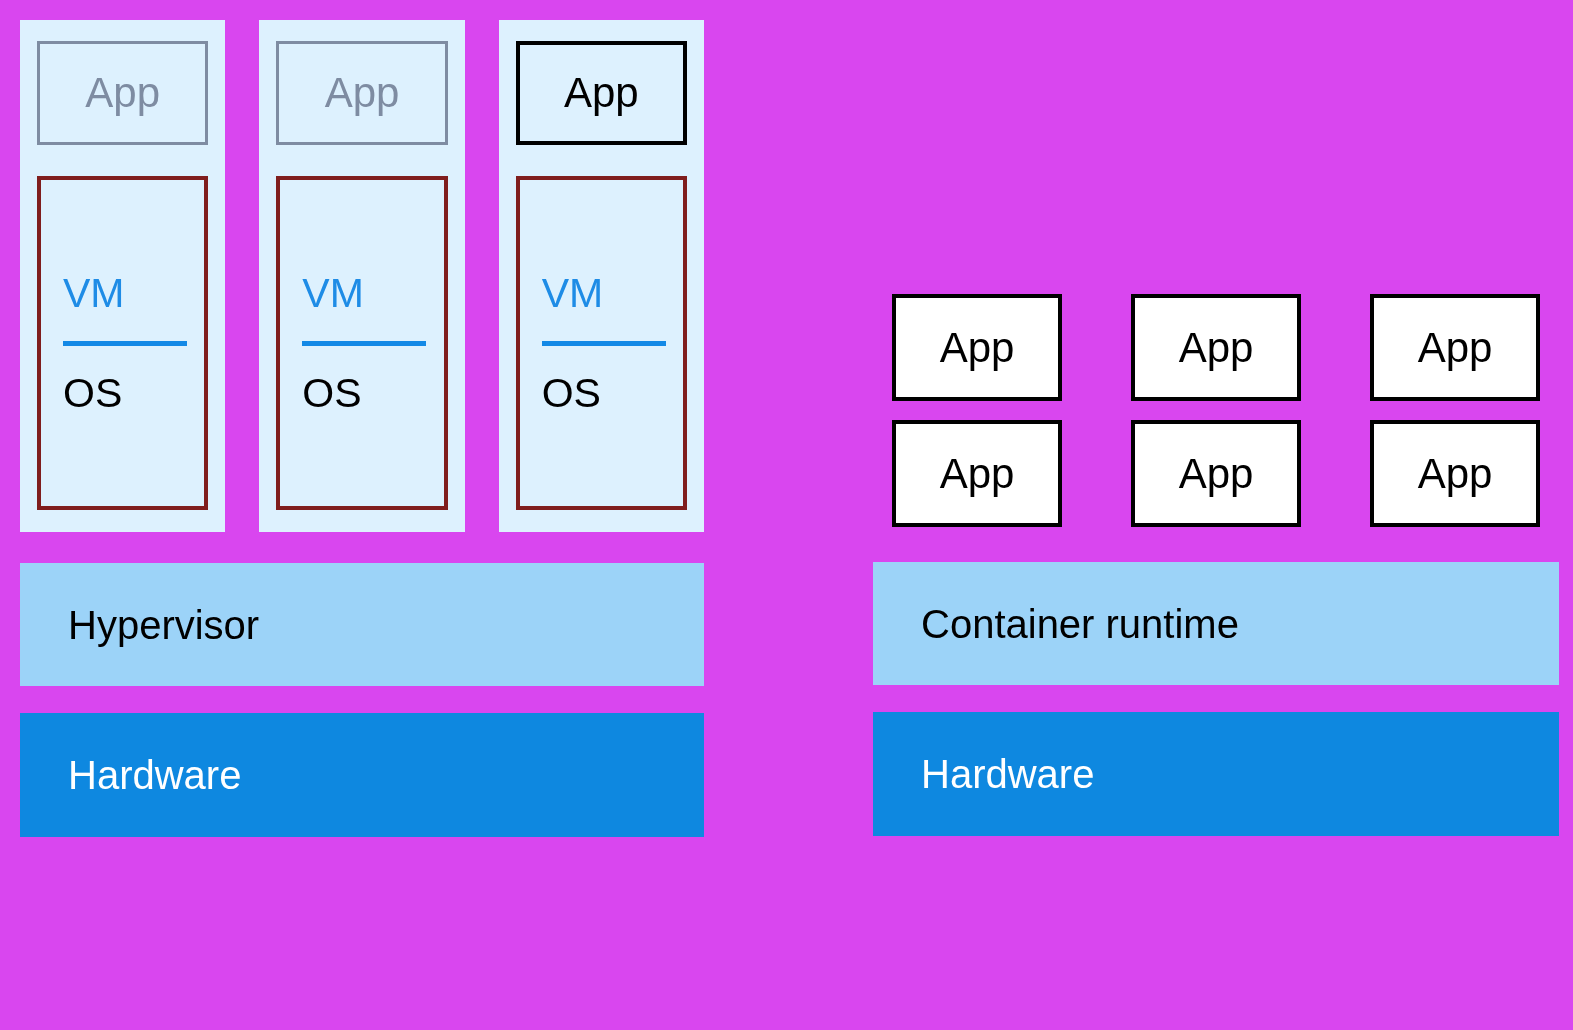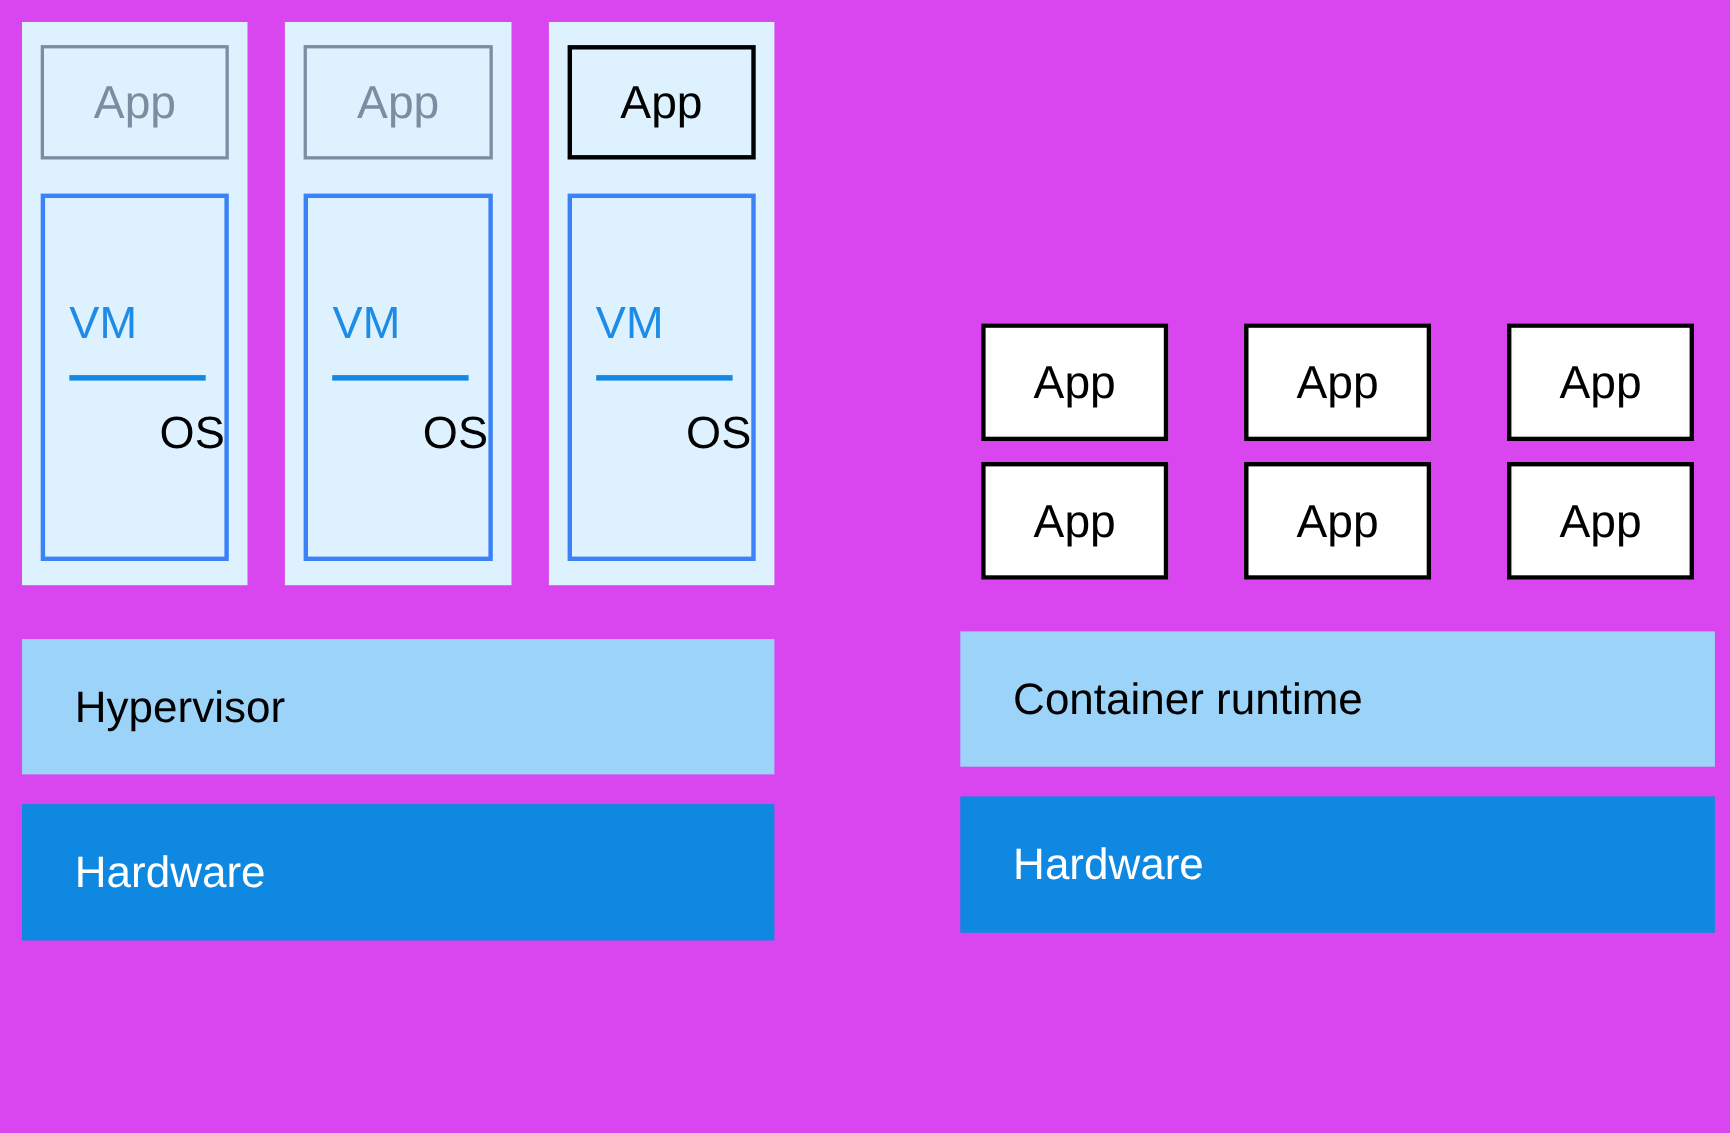--- a/index.html
+++ b/index.html
@@ -48,21 +48,21 @@
   .app-box.faded {
     border: 3px solid #7e8ca2;
     color: #7e8ca2;
   }
   .app-box.active {
     border: 4px solid #000000;
     color: #000000;
   }
   .vm-box {
     flex: 1;
-    border: 4px solid #3b82f6;
+    border: 4px solid #7f1d1d;
     display: flex;
     flex-direction: column;
     justify-content: center;
   }
   .vm-label {
     color: #1e8ce6;
     font-size: 41px;
     font-weight: 500;
     line-height: 47px;
     padding-left: 22px;
@@ -72,35 +72,34 @@
     height: 5px;
     background: #1389e6;
     margin: 24px 0 24px 22px;
   }
   .os-label {
     color: #000000;
     font-size: 41px;
     font-weight: 500;
     line-height: 47px;
     padding-left: 22px;
-    text-align: right;
   }
 
   
   .bar {
     display: flex;
     align-items: center;
     padding-left: 48px;
     font-size: 40px;
     font-weight: 500;
     line-height: 1;
   }
   .bar.light {
     height: 123px;
-    margin-top: 49px;
+    margin-top: 31px;
     background: #9cd3f8;
     color: #000000;
   }
   .bar.dark {
     height: 124px;
     margin-top: 27px;
     background: #0e88e0;
     color: #ffffff;
     text-align: right;
   }
@@ -119,21 +118,21 @@
     row-gap: 19px;
     padding: 0 19px;
   }
   .app-grid .app-box {
     width: 170px;
     height: 107px;
     border: 4px solid #000000;
     background: #ffffff;
     color: #000000;
   }
-  .right-panel .bar.light { margin-top: 47px; align-items: center; }
+  .right-panel .bar.light { margin-top: 35px; align-items: center; }
 
   
   .caption {
     margin-top: 49px;
     font-size: 52px;
     font-weight: 300;
     line-height: 62px;
     color: #1c1c1e;
     letter-spacing: 0;
   }

